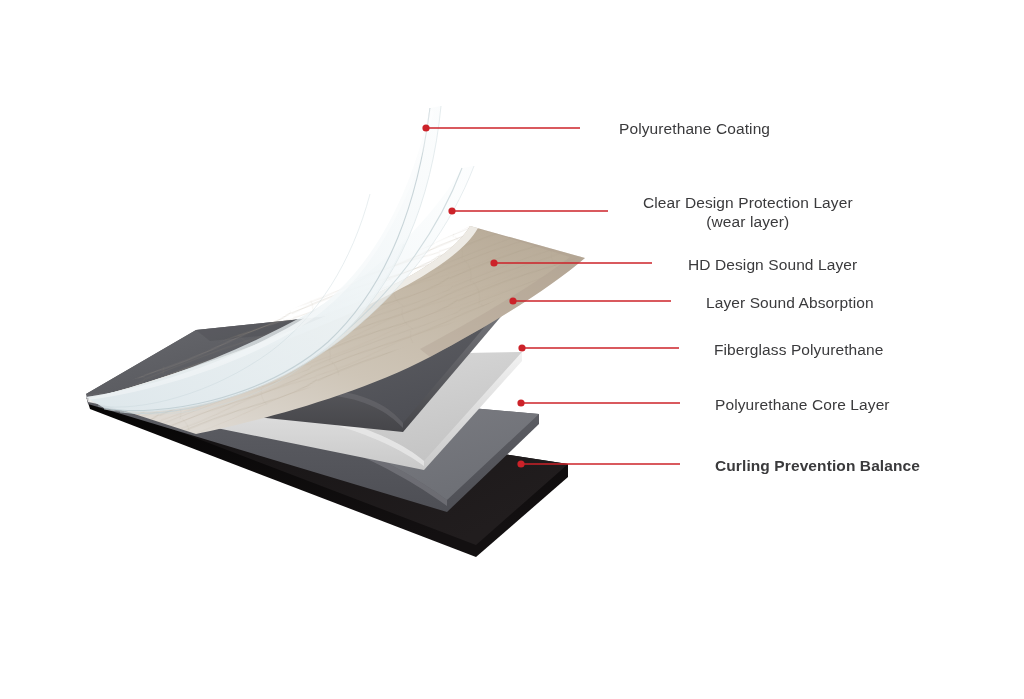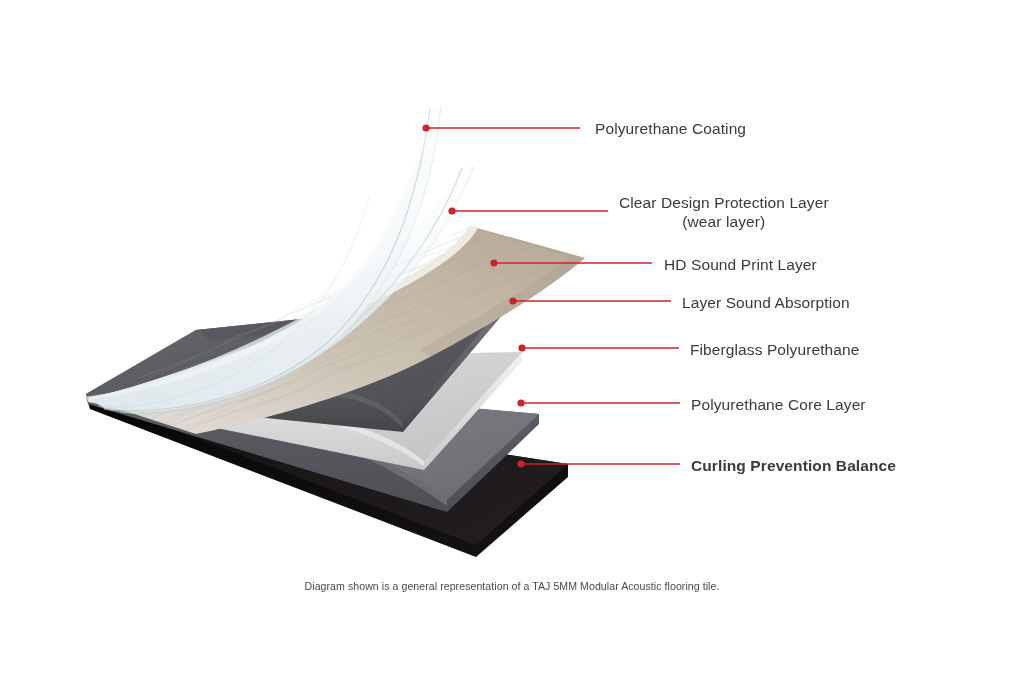--- a/index.html
+++ b/index.html
@@ -30,20 +30,21 @@
     display: block;
   }
   .label-text {
     position: absolute;
     font-family: "Liberation Sans", sans-serif;
     font-size: 15.5px;
     line-height: 19px;
     color: #3a3a3c;
     white-space: pre;
     letter-spacing: 0.1px;
+    margin-left: 24px;
   }
   #caption {
     position: absolute;
     left: 0;
     top: 580px;
     width: 1024px;
     text-align: center;
     font-family: "Liberation Sans", sans-serif;
     font-size: 10.6px;
     color: #4a4a4c;
@@ -239,22 +240,21 @@
           <line x1="521" y1="464" x2="680" y2="464" stroke="#cc2229" stroke-width="1.6"></line>
           <circle cx="521" cy="464" r="3.6" fill="#cc2229"></circle>
         </g>
       </g>
   </svg>
 
   <div id="labels">
       <div class="label-text" style="left: 595px; top: 119px;">Polyurethane Coating</div>
       <div class="label-text" style="left: 619px; top: 193px; text-align: center;">Clear Design Protection Layer
 (wear layer)</div>
-      <div class="label-text" style="left: 664px; top: 255px;">HD Sound Print Layer</div>
+      <div class="label-text" style="left: 664px; top: 255px;">HD Design Sound Layer</div>
       <div class="label-text" style="left: 682px; top: 293px;">Layer Sound Absorption</div>
       <div class="label-text" style="left: 690px; top: 340px;">Fiberglass Polyurethane</div>
       <div class="label-text" style="left: 691px; top: 395px;">Polyurethane Core Layer</div>
       <div class="label-text" style="left: 691px; top: 456px; font-weight: bold;">Curling Prevention Balance</div>
     </div>
 
-  <div id="caption">Diagram shown is a general representation of a TAJ 5MM Modular Acoustic flooring tile.</div>
 
 </div>
 
 </body></html>

